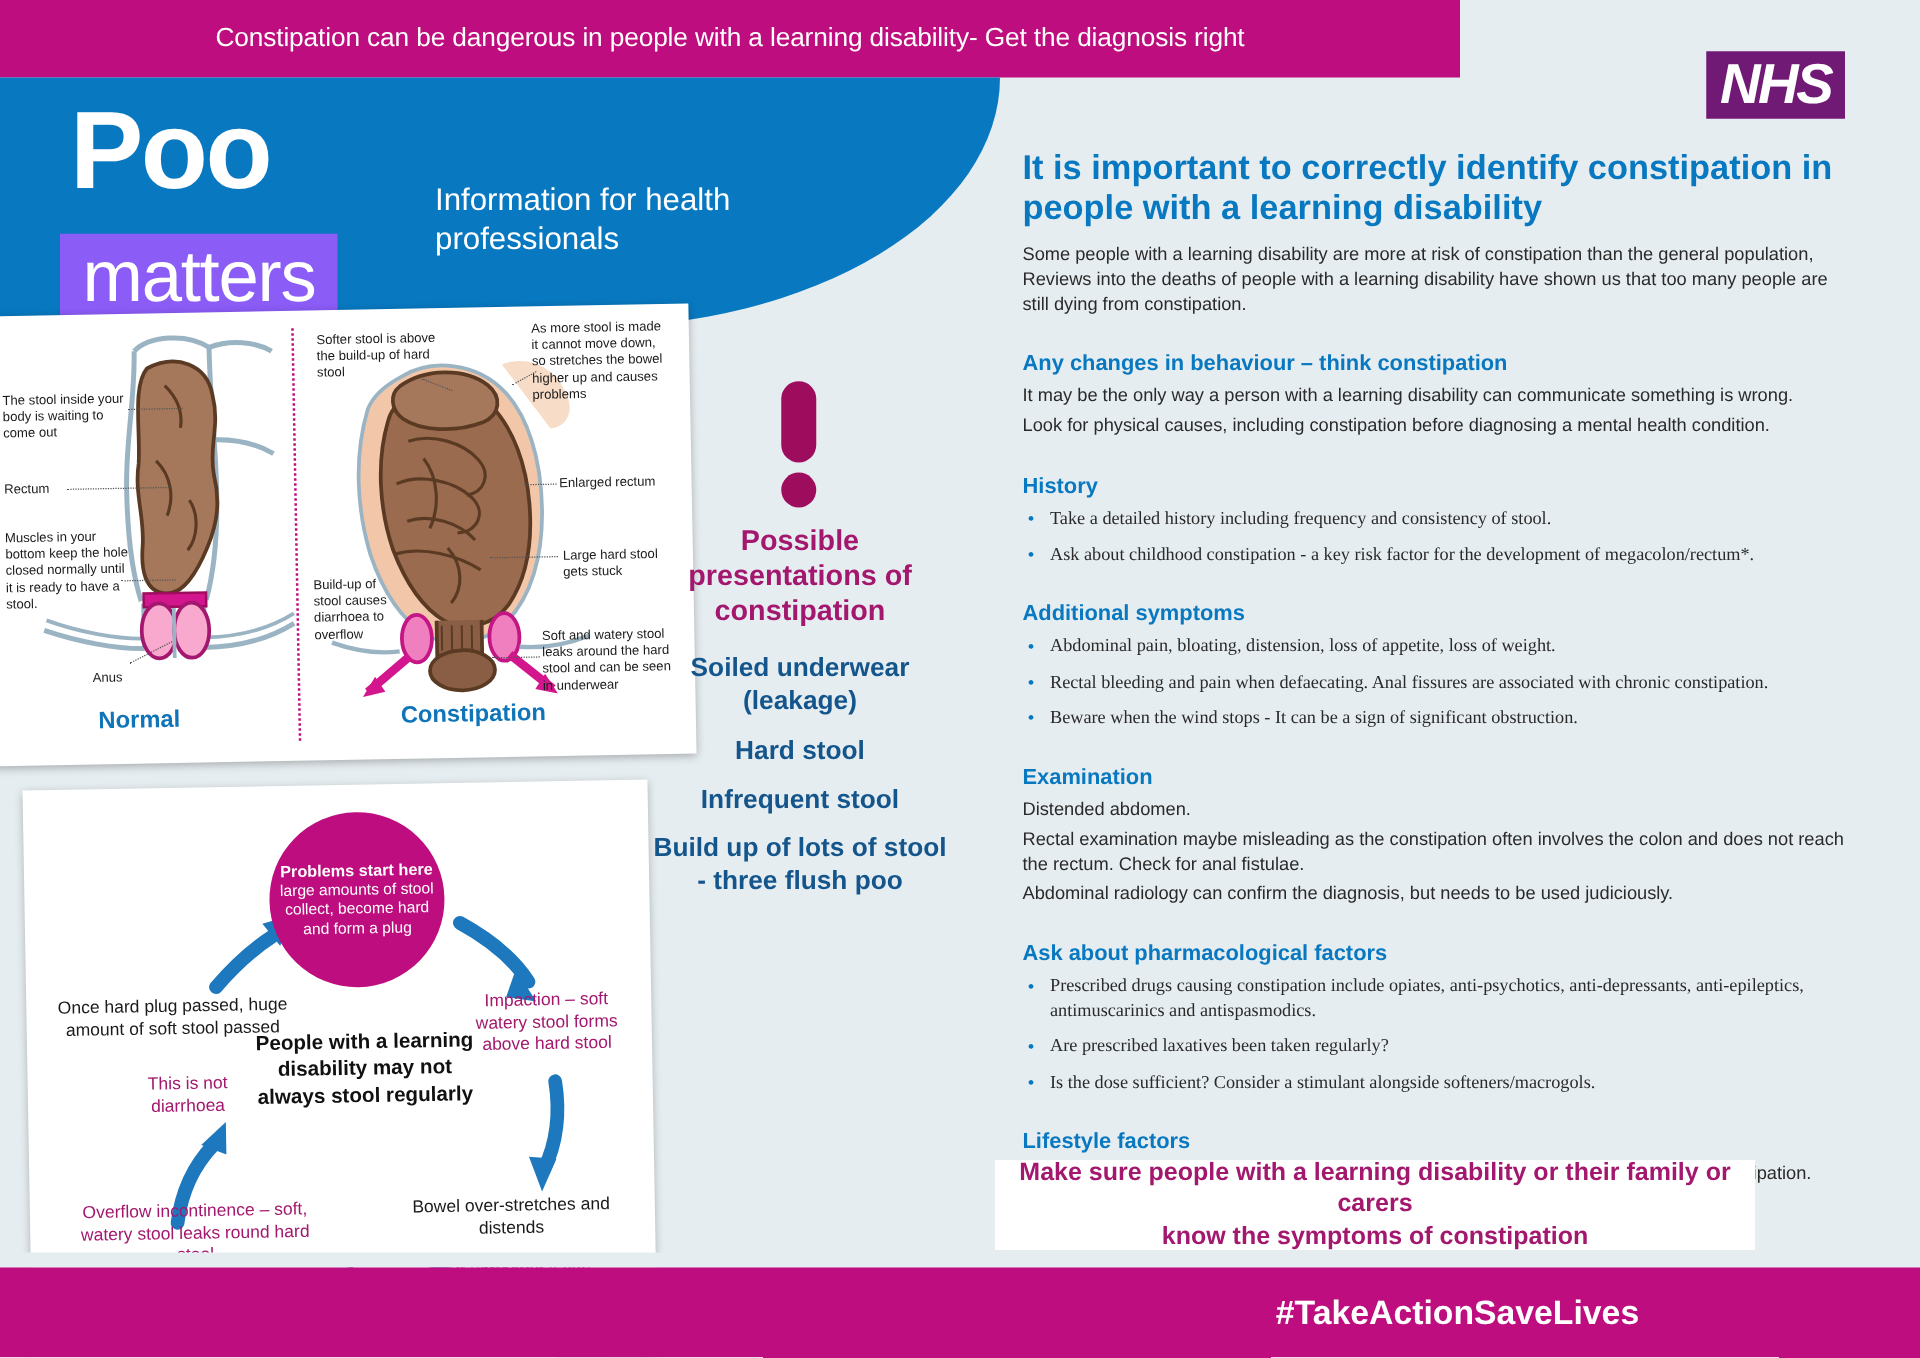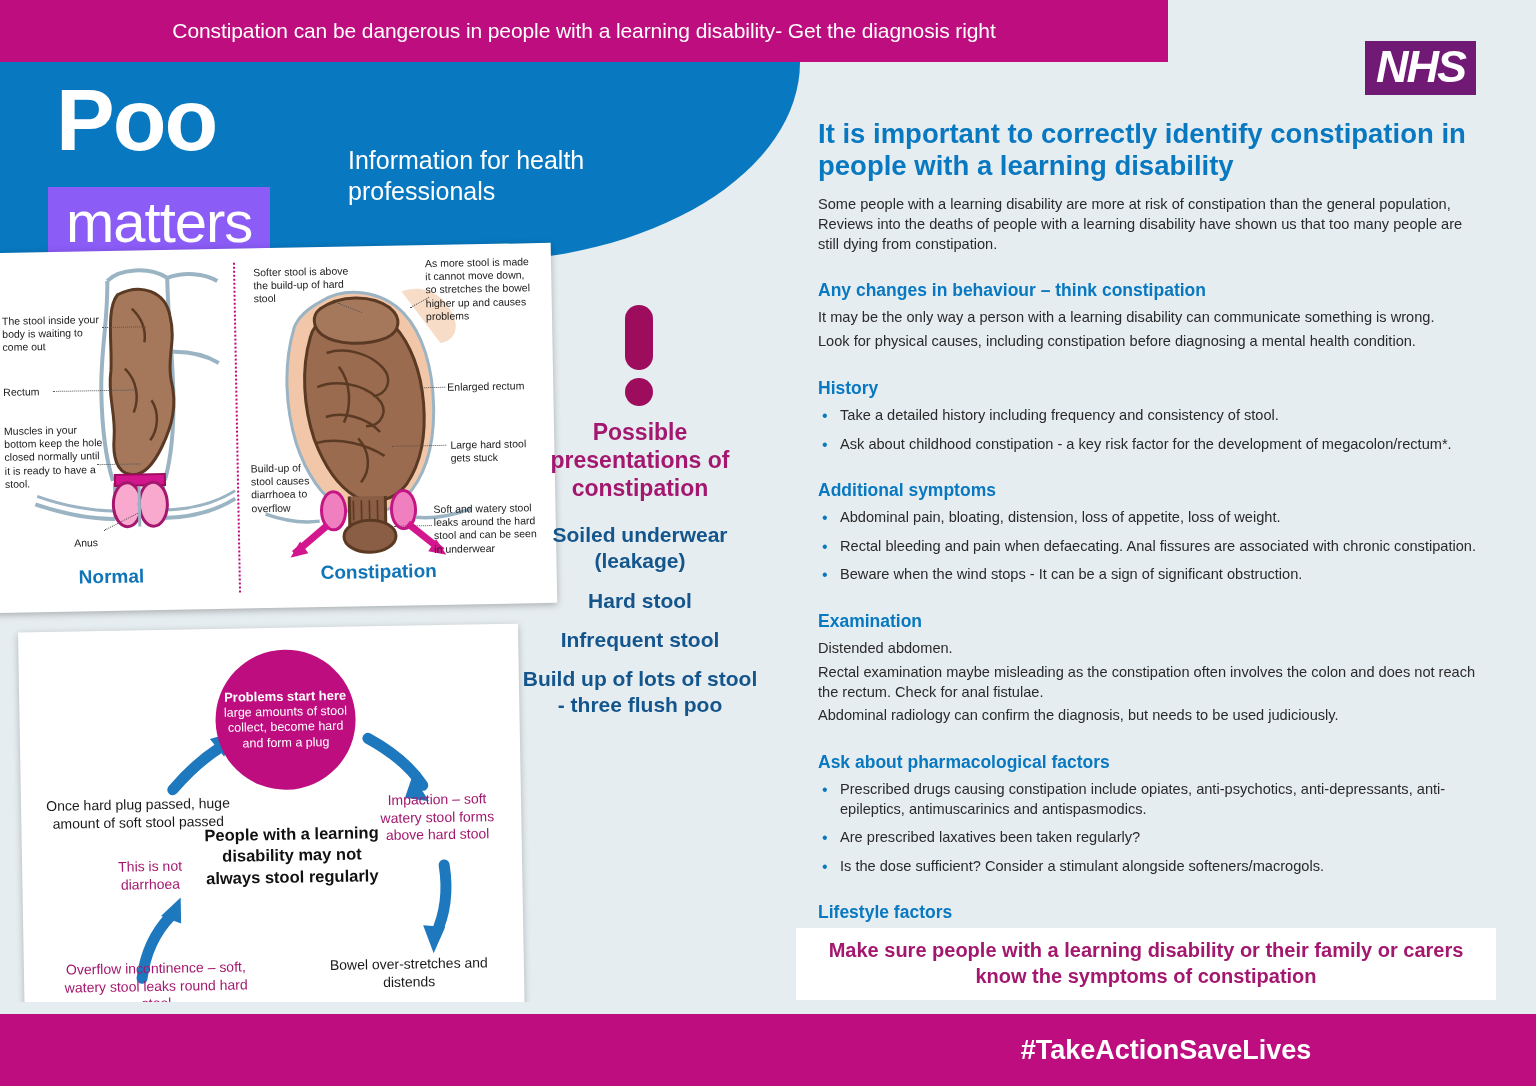--- a/index.html
+++ b/index.html
@@ -251,32 +251,33 @@
     margin: 26px 0 7px 0;
   }
   .r-list { list-style: none; margin: 0; padding: 0; }
   .r-list li {
     position: relative;
     padding-left: 22px;
     margin-bottom: 9px;
     color: #2a2a2a;
     font-size: 14.6px;
     line-height: 1.34;
+    font-family: Liberation Serif, serif;
   }
   .r-list li:before {
     content: "•";
     position: absolute;
     left: 4px; top: -1px;
     color: #0878C0;
     font-size: 16px;
   }
   .cta-band {
     position: absolute;
     left: 796px; top: 928px;
-    width: 700px; height: 72px;
+    width: 608px; height: 72px;
     background: #ffffff;
     display: flex; align-items: center; justify-content: center;
   }
   .cta-text {
     text-align: center;
     color: #A3186E;
     font-size: 20px;
     font-weight: bold;
     line-height: 1.28;
   }

